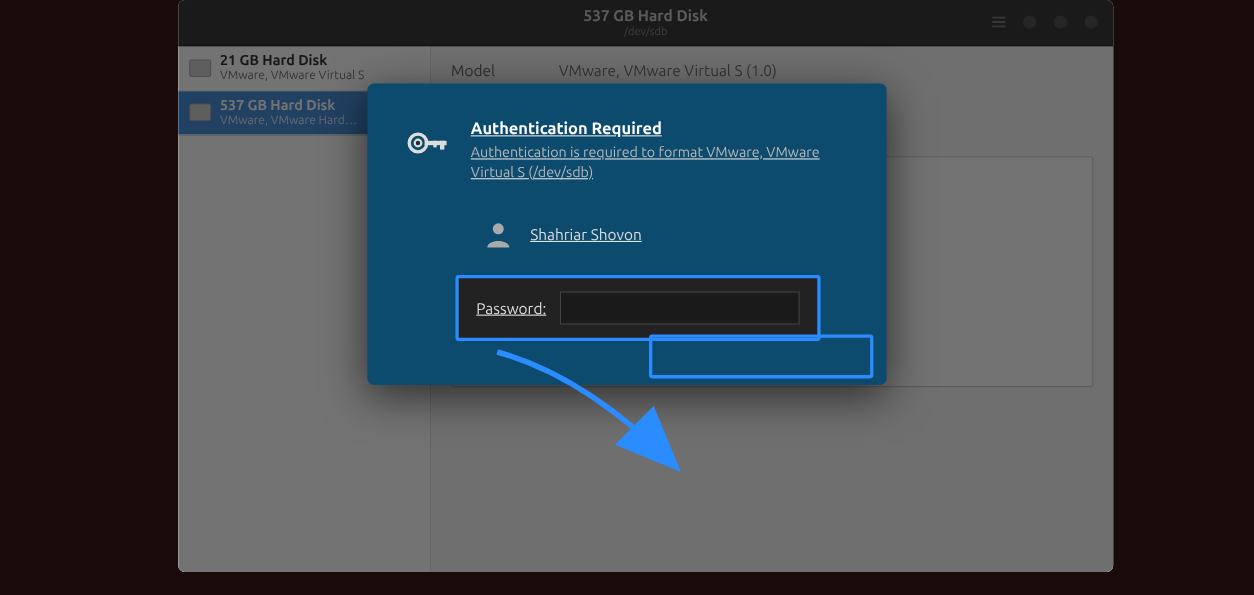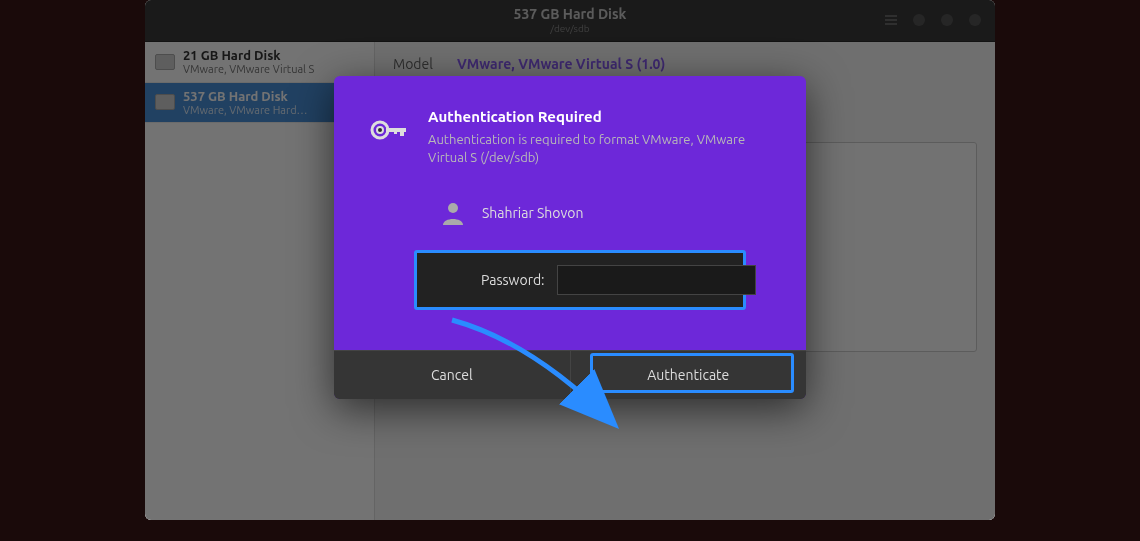--- a/index.html
+++ b/index.html
@@ -7,21 +7,21 @@
       width: 1140px;
       height: 541px;
       background: #1a0a0a;
       font-family: Ubuntu, "Segoe UI", sans-serif;
       font-size: 14px;
       overflow: hidden;
       position: relative;
     }
     .window {
       position: absolute;
-      left: 145px;
+      left: 162px;
       top: 0;
       width: 850px;
       height: 520px;
       background: #f7f7f7;
       border-radius: 6px;
       overflow: hidden;
     }
     .dim-overlay {
       position: absolute;
       inset: 0;
@@ -80,41 +80,42 @@
     .disk-title { font-weight: 600; font-size: 13px; color: #333; }
     .disk-item.selected .disk-title { color:#fff; }
     .disk-sub { font-size: 11px; color: #777; }
     .main-area {
       flex: 1;
       background: #f7f7f7;
       padding: 14px 18px;
     }
     .model-row { display:flex; gap:24px; color:#333; font-size:14px;}
     .model-label { color:#666; }
-    .model-value { font-weight:700; color:#8b5cf6; }
+    .model-value { font-weight:400; color:#737373;margin-left:34px; }
     .partition-placeholder {
       margin-top: 70px;
       height: 210px;
       border: 1px solid #ccc;
       background: #fdfdfd;
       border-radius: 3px;
     }
 
     .modal {
       position: absolute;
       left: 50%;
       top: 76px;
       transform: translateX(-50%);
       width: 472px;
-      background: #6d28d9;
+      background: #0c4a6e;
       color: #e0e0e0;
       border-radius: 6px;
       box-shadow: 0 10px 40px rgba(0,0,0,0.6);
       z-index: 10;
       overflow: visible;
+      text-decoration: underline;
     }
     .modal-body {
       padding: 32px 32px 40px 32px;
     }
     .modal-header { display:flex; gap:18px; align-items:flex-start; }
     .key-icon {
       width: 44px; height: 44px;
       flex-shrink:0;
       display:flex; align-items:center; justify-content:center;
     }
@@ -127,21 +128,21 @@
     .user-icon { width: 30px; height: 30px; color:#aaa; }
     .username { font-size: 14px; color:#ddd; }
     .password-row {
       display:flex; align-items:center; gap: 12px;
       border: 3px solid #2a8cff;
       border-radius: 3px;
       padding: 12px 16px;
       margin: 0 28px 0 48px;
       background: #222;
     }
-    .password-label { color:#ddd; font-size:14px;margin-left:48px; }
+    .password-label { color:#ddd; font-size:14px; }
     .password-input {
       flex: 1;
       background: #1a1a1a;
       border: 1px solid #444;
       color: #fff;
       height: 30px;
       padding: 0 8px;
       font-size: 14px;
       outline: none;
     }
@@ -271,24 +272,20 @@
           <path d="M5 27 C5 19 25 19 25 27 Z" fill="#aaa"></path>
         </svg>
       </div>
       <div class="username">Shahriar Shovon</div>
     </div>
     <div class="password-row">
       <span class="password-label">Password:</span>
       <input type="password" class="password-input" value="" style="">
     </div>
   </div>
-  <div class="modal-buttons">
-    <div class="modal-btn">Cancel</div>
-    <div class="modal-btn btn-auth-wrap">Authenticate</div>
-  </div>
   <div class="highlight-auth"></div>
 </div>
 
 <svg class="arrow" width="210" height="130" viewBox="0 0 210 130">
   <defs>
     <marker id="arrowhead" markerWidth="12" markerHeight="10" refX="10" refY="5" orient="auto">
       <polygon points="0 0, 12 5, 0 10" fill="#2a8cff"></polygon>
     </marker>
   </defs>
   <path d="M 20 8 Q 100 30 180 110" stroke="#2a8cff" stroke-width="5" fill="none" marker-end="url(#arrowhead)"></path>

